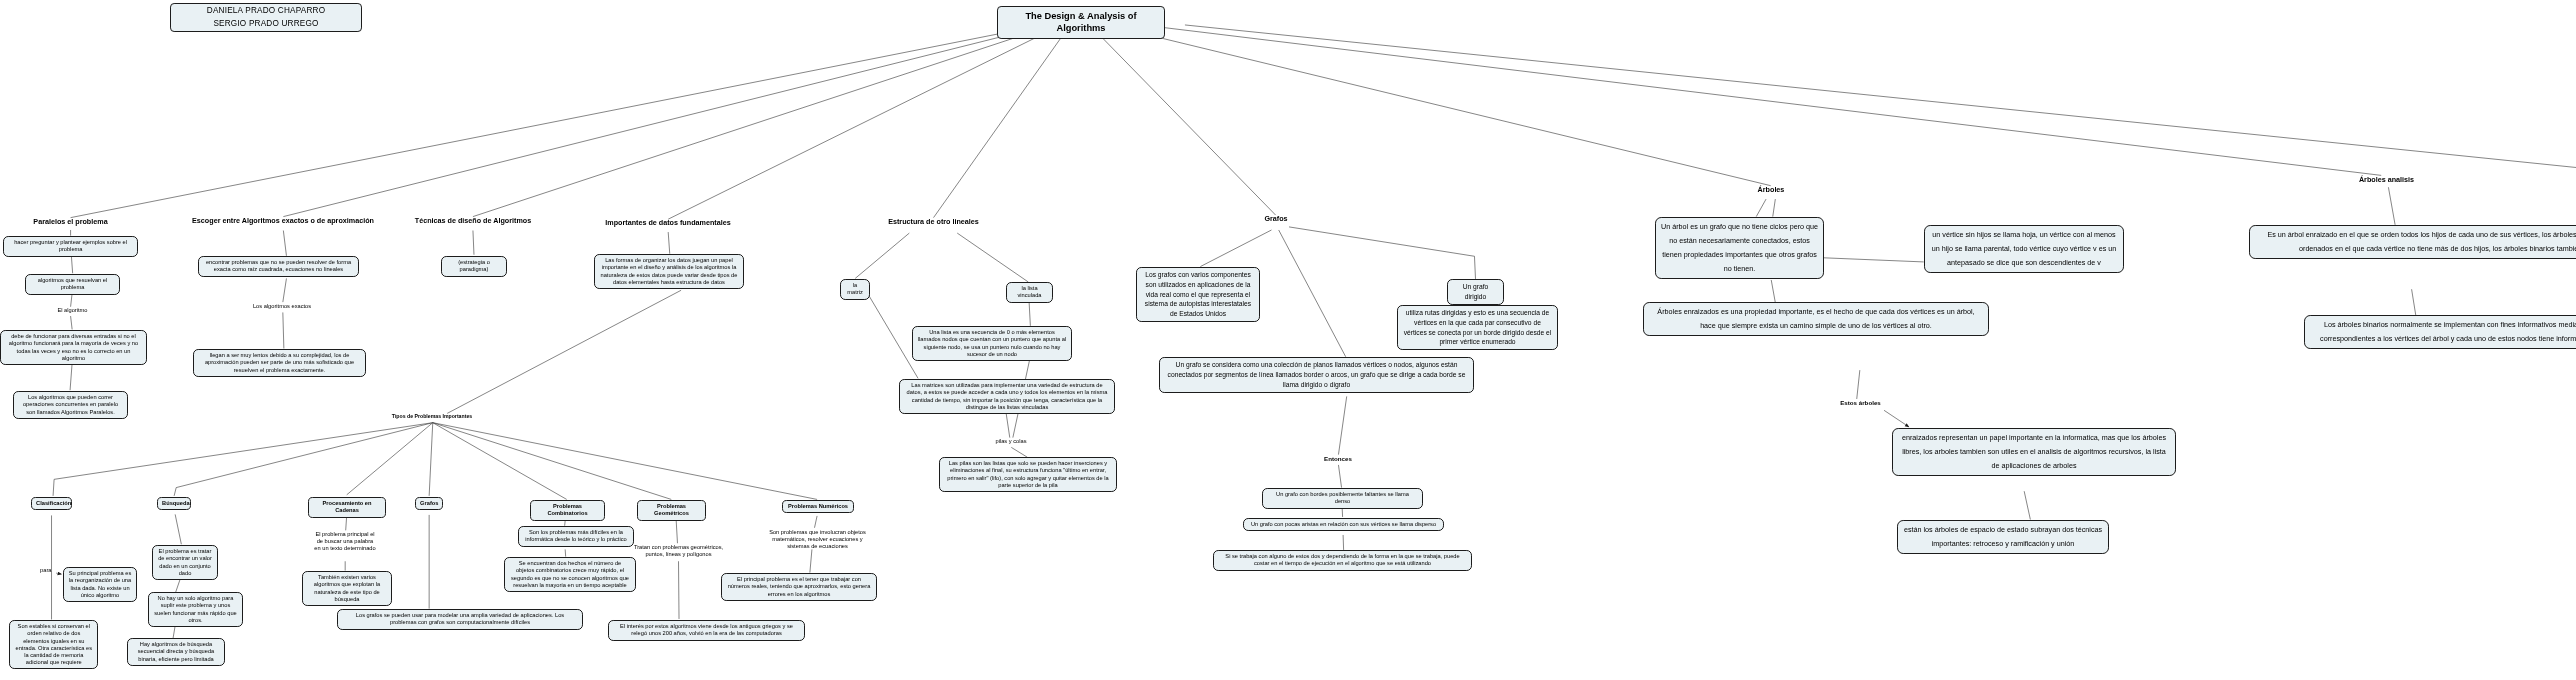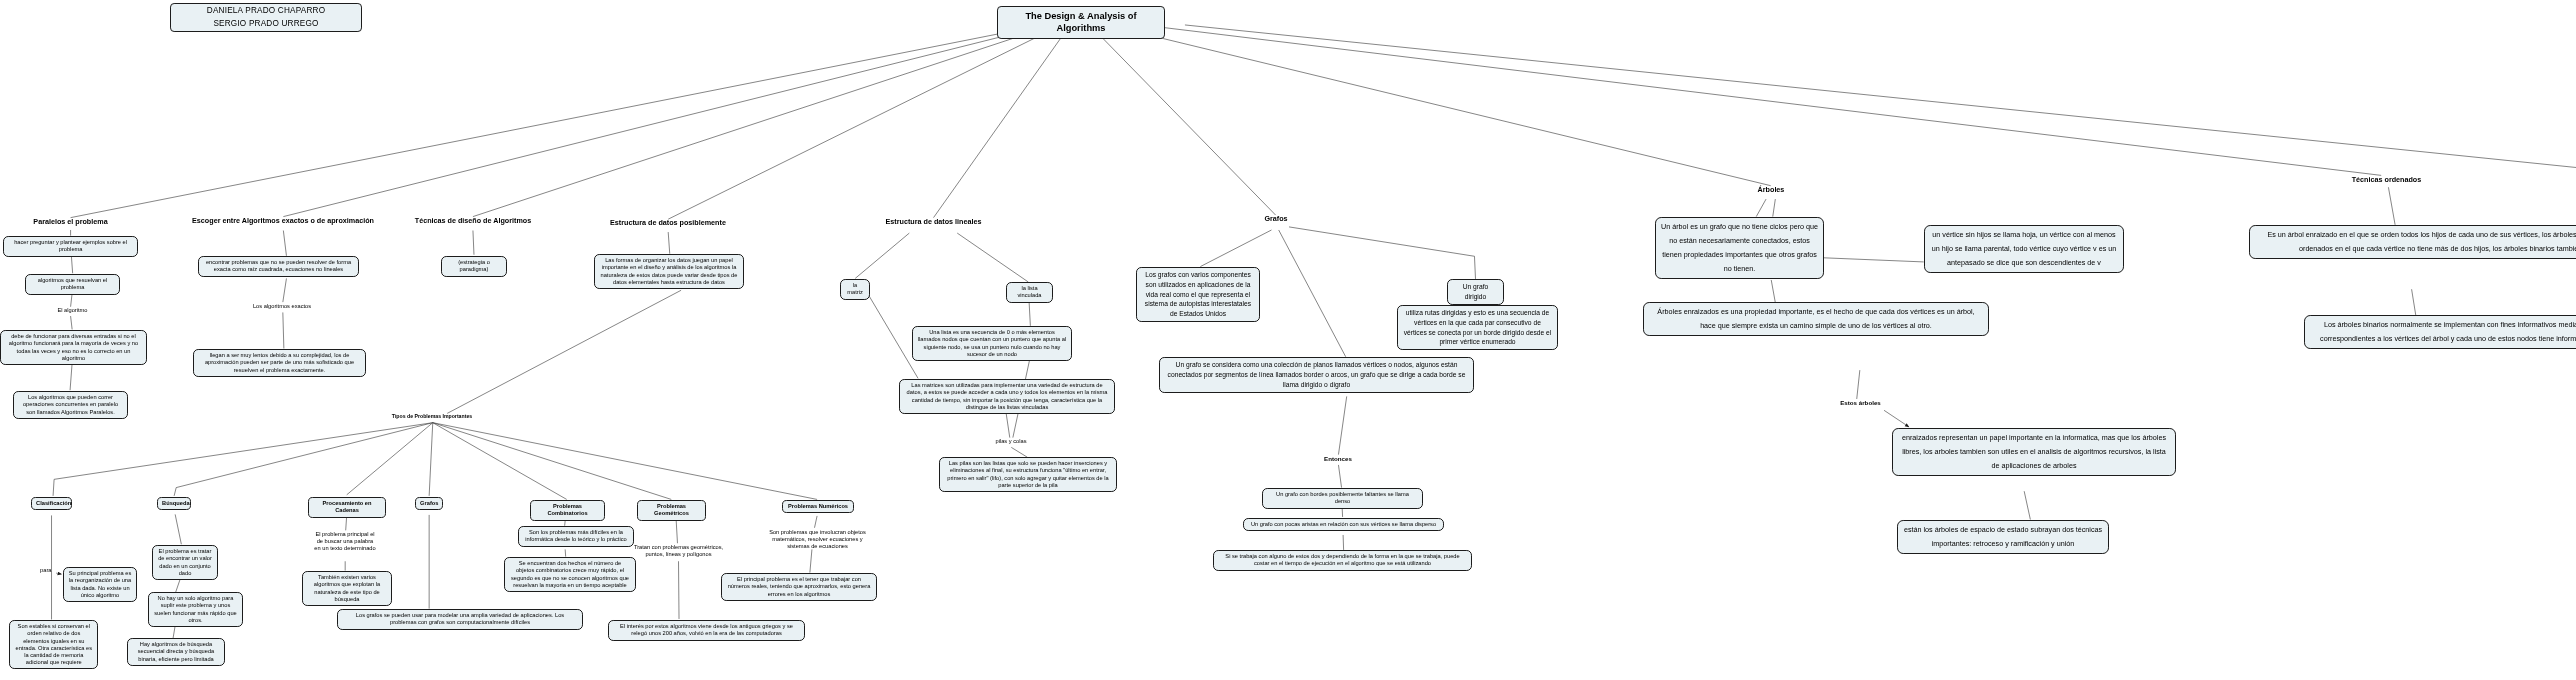--- a/index.html
+++ b/index.html
@@ -132,24 +132,24 @@
   <div class="n" style="left:13px;top:391px;width:115px">Los algoritmos que pueden correr operaciones concurrentes en paralelo son llamados Algoritmos Paralelos.</div>
 
   <div class="h" style="left:175px;top:217px;width:216px">Escoger entre Algoritmos exactos o de aproximación</div>
   <div class="n" style="left:198px;top:256px;width:161px">encontrar problemas que no se pueden resolver de forma exacta como raíz cuadrada, ecuaciones no lineales</div>
   <div class="p" style="left:241px;top:303px;width:82px">Los algoritmos exactos</div>
   <div class="n" style="left:193px;top:349px;width:173px">llegan a ser muy lentos debido a su complejidad, los de aproximación pueden ser parte de uno más sofisticado que resuelven el problema exactamente.</div>
 
   <div class="h" style="left:406px;top:217px;width:134px">Técnicas de diseño de Algoritmos</div>
   <div class="n" style="left:441px;top:256px;width:66px">(estrategia o paradigma)</div>
 
-  <div class="h" style="left:601px;top:219px;width:134px">Estructura de datos posiblemente</div>
+  <div class="h" style="left:601px;top:219px;width:134px">Importantes de datos fundamentales</div>
   <div class="n" style="left:594px;top:254px;width:150px">Las formas de organizar los datos juegan un papel importante en el diseño y análisis de los algoritmos la naturaleza de estos datos puede variar desde tipos de datos elementales hasta estructura de datos</div>
 
-  <div class="h" style="left:877px;top:218px;width:113px">Estructura de datos lineales</div>
+  <div class="h" style="left:877px;top:218px;width:113px">Estructura de otro lineales</div>
   <div class="n" style="left:840px;top:279px;width:30px">la matriz</div>
   <div class="n" style="left:1006px;top:282px;width:47px">la lista vinculada</div>
   <div class="n" style="left:912px;top:326px;width:160px">Una lista es una secuencia de 0 o más elementos llamados nodos que cuentan con un puntero que apunta al siguiente nodo, se usa un puntero nulo cuando no hay sucesor de un nodo</div>
   <div class="n" style="left:899px;top:379px;width:216px">Las matrices son utilizadas para implementar una variedad de estructura de datos, a estos se puede acceder a cada uno y todos los elementos en la misma cantidad de tiempo, sin importar la posición que tenga, característica que la distingue de las listas vinculadas</div>
   <div class="p" style="left:988px;top:438px;width:46px">pilas y colas</div>
   <div class="n" style="left:939px;top:457px;width:178px">Las pilas son las listas que solo se pueden hacer inserciones y eliminaciones al final, su estructura funciona "último en entrar, primero en salir" (lifo), con solo agregar y quitar elementos de la parte superior de la pila</div>
 
   <div class="h" style="left:1245px;top:215px;width:62px">Grafos</div>
   <div class="n mid" style="left:1136px;top:267px;width:124px">Los grafos con varios componentes son utilizados en aplicaciones de la vida real como el que representa el sistema de autopistas interestatales de Estados Unidos</div>
   <div class="n mid" style="left:1447px;top:279px;width:57px">Un grafo dirigido</div>
@@ -161,21 +161,21 @@
   <div class="n" style="left:1213px;top:550px;width:259px">Si se trabaja con alguno de estos dos y dependiendo de la forma en la que se trabaja, puede costar en el tiempo de ejecución en el algoritmo que se está utilizando</div>
 
   <div class="h" style="left:1740px;top:186px;width:62px">Árboles</div>
   <div class="n big" style="left:1924px;top:225px;width:200px">un vértice sin hijos se llama hoja, un vértice con al menos un hijo se llama parental, todo vértice cuyo vértice v es un antepasado se dice que son descendientes de v</div>
   <div class="n big" style="left:1655px;top:217px;width:169px">Un árbol es un grafo que no tiene ciclos pero que no están necesariamente conectados, estos tienen propiedades importantes  que otros grafos no tienen.</div>
   <div class="n big" style="left:1643px;top:302px;width:346px">Árboles enraizados es una propiedad importante, es el hecho de que cada dos vértices es un árbol, hace que siempre exista un camino simple de uno de los vértices al otro.</div>
   <div class="b" style="left:1832px;top:399px;width:57px">Estos árboles</div>
   <div class="n big" style="left:1892px;top:428px;width:284px">enraizados representan un papel importante en la informatica, mas que los árboles libres, los arboles tambien son utiles en el analisis de algoritmos recursivos, la lista de aplicaciones de arboles</div>
   <div class="n big" style="left:1897px;top:520px;width:212px">están los árboles de espacio de estado subrayan dos técnicas importantes: retroceso y ramificación y unión</div>
 
-  <div class="h" style="left:2335px;top:176px;width:103px">Técnicas ordenados</div>
+  <div class="h" style="left:2335px;top:176px;width:103px">Árboles analisis</div>
   <div class="n big" style="left:2249px;top:225px;width:450px">Es un árbol enraizado en el que se orden todos los hijos de cada uno de sus vértices, los árboles binarios se pueden definir como ordenados en el que cada vértice no tiene más de dos hijos, los árboles binarios también pueden estar vacíos</div>
   <div class="n big" style="left:2304px;top:315px;width:375px">Los árboles binarios normalmente se implementan con fines informativos mediante la colección de nodos correspondientes a los vértices del árbol y cada uno de estos nodos tiene información asociada a su vértice</div>
 
   <div class="b small" style="left:388px;top:413px;width:88px">Tipos de Problemas Importantes</div>
 
   <div class="c" style="left:31px;top:497px;width:41px">Clasificación</div>
   <div class="p" style="left:36px;top:567px;width:19.6px">para</div>
   <div class="n" style="left:63px;top:567px;width:74px">Su principal problema es la reorganización de una lista dada. No existe un único algoritmo</div>
   <div class="n" style="left:9.3px;top:620px;width:89px">Son estables si conservan el orden relativo de dos elementos iguales en su entrada. Otra característica es la cantidad de memoria adicional que requiere</div>
 

